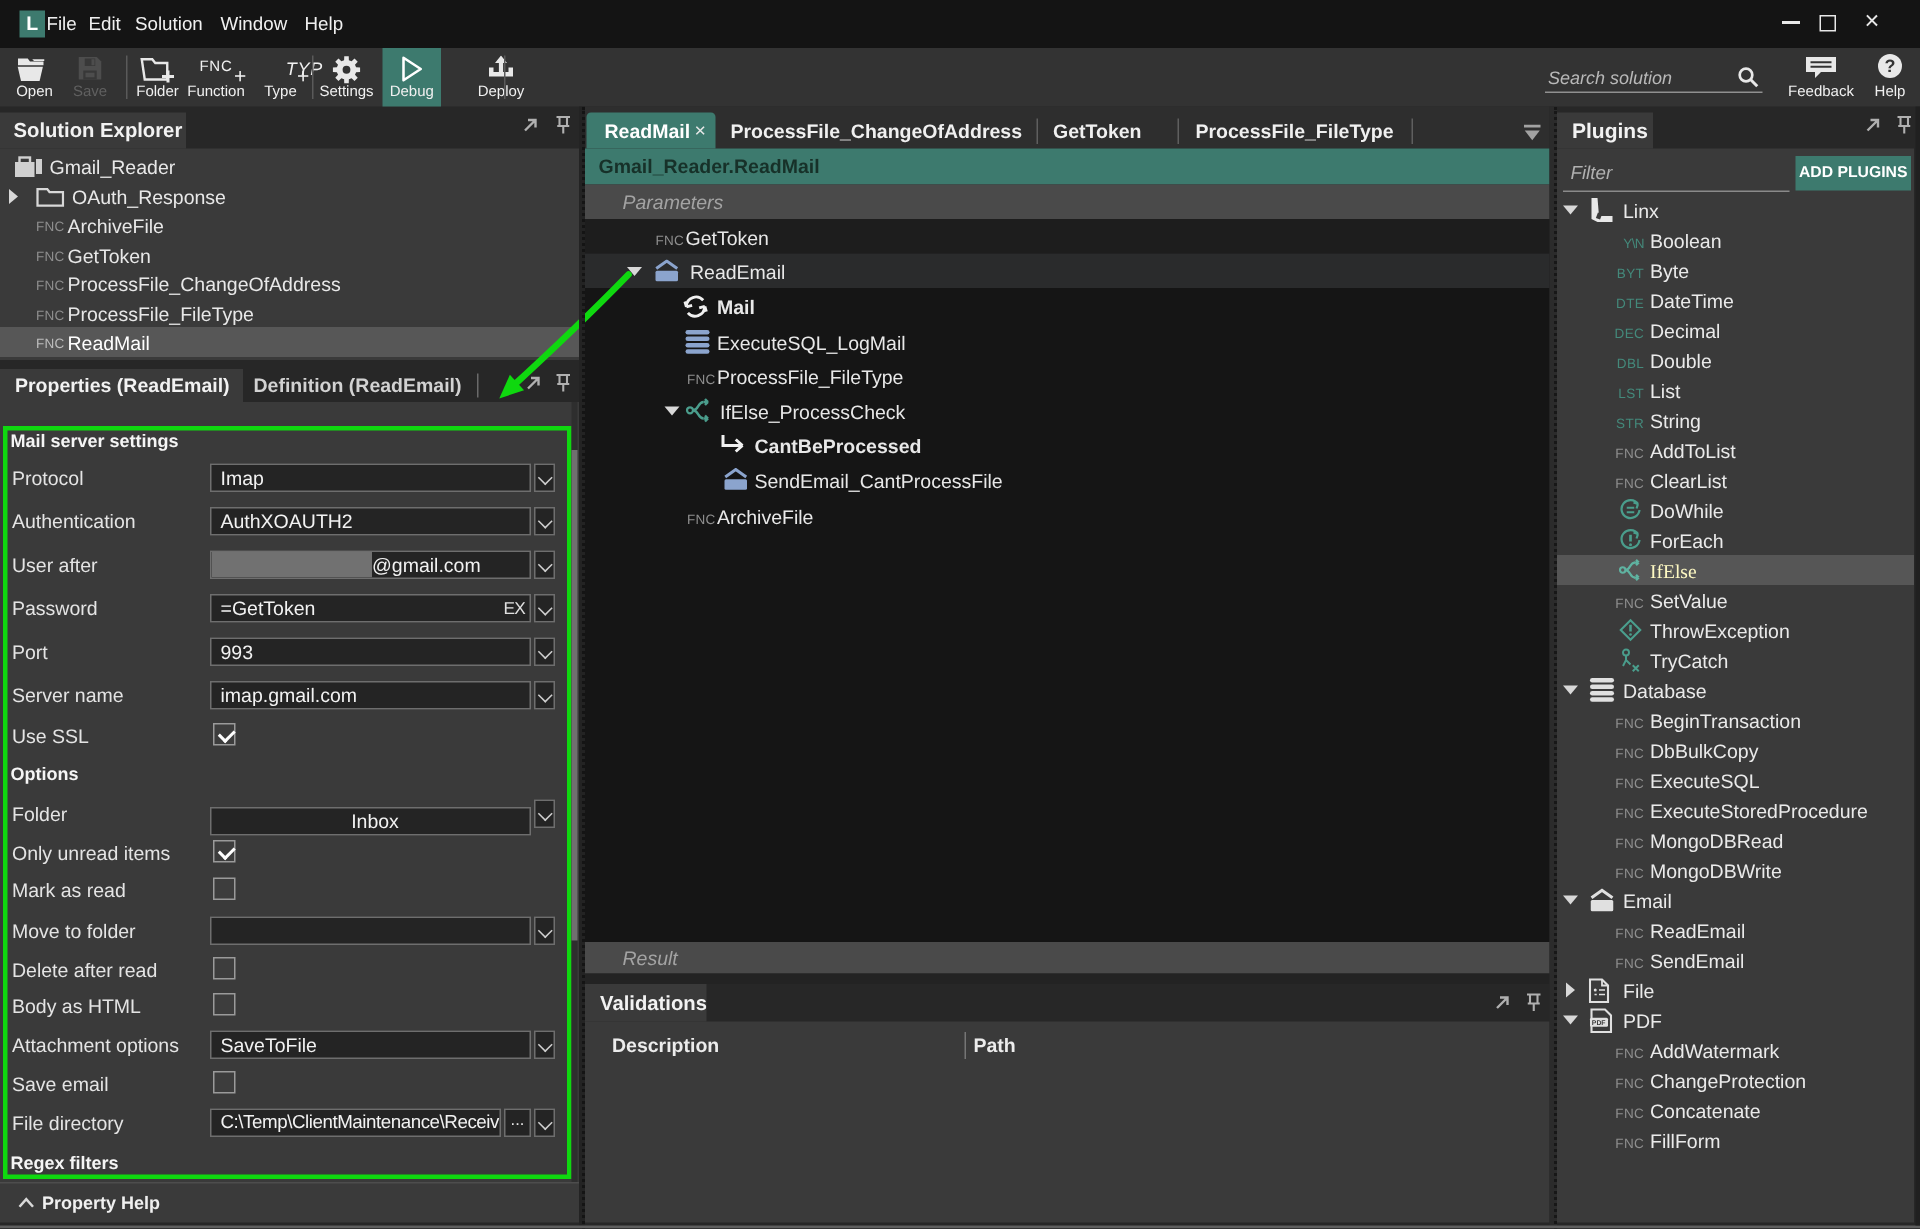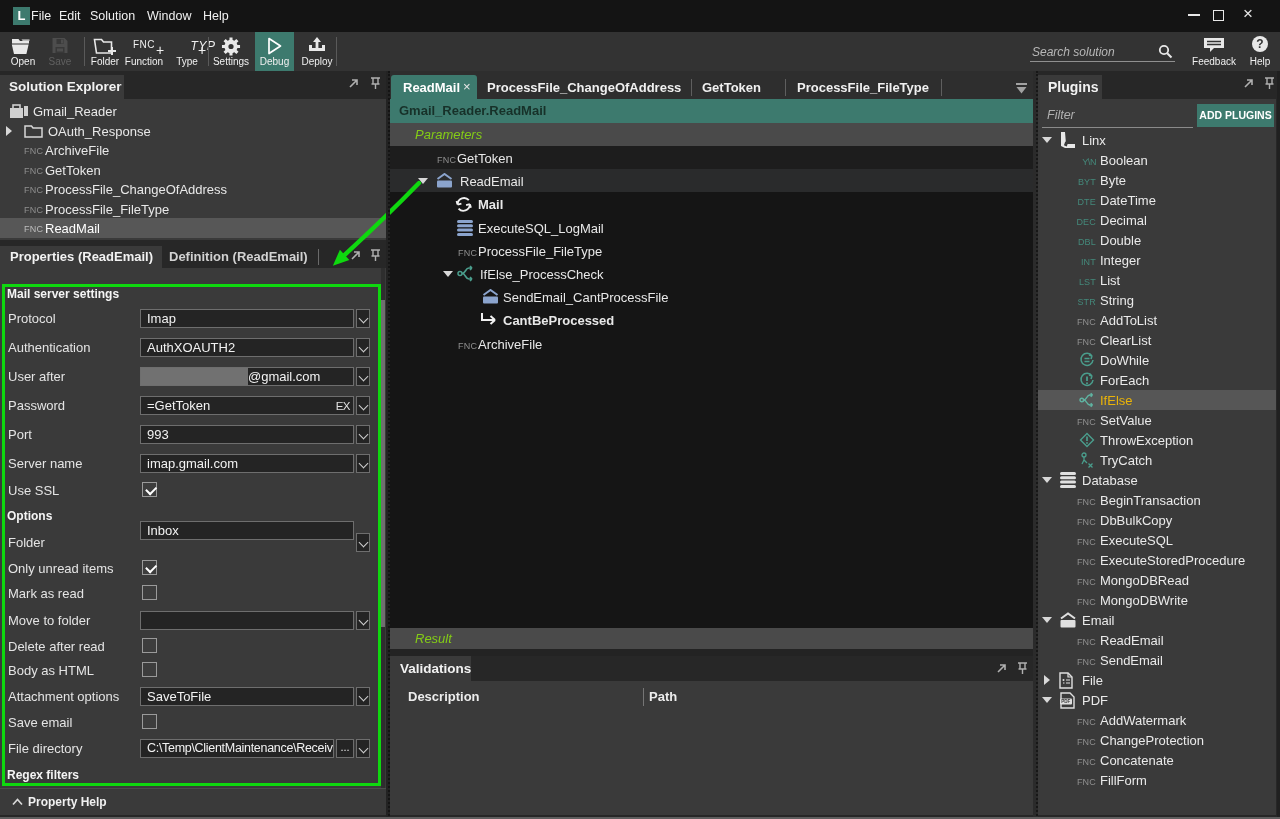--- a/index.html
+++ b/index.html
@@ -50,21 +50,21 @@
   .pdd { position:absolute; left:356px; width:14px; height:19px; background:#242424;
          border:1px solid #6e6e6e; }
   .pdd::after { content:""; position:absolute; left:3px; top:5px; width:6px; height:6px;
          border-right:1.6px solid #cfcfcf; border-bottom:1.6px solid #cfcfcf;
          transform:rotate(45deg); }
   .pcheck { position:absolute; left:142px; width:15px; height:15px; background:#3d3d3d;
             border:1px solid #9a9a9a; }
   .pcheck.on::after { content:""; position:absolute; left:2.5px; top:3px; width:8px; height:4.5px;
             border-left:2px solid #fff; border-bottom:2px solid #fff; transform:rotate(-45deg); }
 
-  .barlabel { font-style:italic; color:#84cc16; font-size:13px; }
+  .barlabel { font-style:italic; color:#a3a3a3; font-size:13px; }
 
   
   .prow { position:relative; height:20px; white-space:nowrap; }
   .pfx { position:absolute; left:38px; width:20px; text-align:right; top:7px; }
   .pname { position:absolute; left:62px; top:3px; font-size:13px; color:#eaeaea; }
   .gname { position:absolute; left:44px; top:3px; font-size:13px; color:#eaeaea; }
   .garr { position:absolute; left:4px; top:7px; }
   .gicon { position:absolute; left:21px; top:2px; }
   .cicon { position:absolute; left:41px; top:2px; }
 </style>
@@ -134,21 +134,21 @@
       <div class="tlabel">Settings</div>
     </div>
 
     <div class="tbtn" style="left:255px; width:39px; background:#3d7a6e;">
       <svg class="ticon" width="16" height="18" viewBox="0 0 16 18">
         <path d="M2,1.5 L13.5,9 L2,16.5 z" fill="none" stroke="#fff" stroke-width="1.7" stroke-linejoin="round"></path>
       </svg>
       <div class="tlabel">Debug</div>
     </div>
 
-    <div class="tbtn" style="left:296px; width:42px;">
+    <div class="tbtn" style="left:313px; width:42px;">
       <svg class="ticon" width="18" height="16" viewBox="0 0 18 16">
         <path d="M9,0 l4,5 h-2.6 v6 h-2.8 v-6 H5 z" fill="#e8e8e8"></path>
         <path d="M1,8 v6 h16 v-6 h-3 v3 h-10 v-3 z" fill="#e8e8e8"></path>
       </svg>
       <div class="tlabel">Deploy</div>
     </div>
     <div class="tsep" style="left:336px;"></div>
 
     <div style="position:absolute; left:1030px; top:10px; width:145px; border-bottom:1px solid #909090; height:20px;">
       <span style="font-style:italic; color:#b8b8b8; font-size:12px; position:absolute; left:2px; top:3px;">Search solution</span>
@@ -259,21 +259,21 @@
       <div class="plabel" style="top:188px;">Server name</div>
       <div class="pfield" style="top:186px;">imap.gmail.com</div>
         <div class="pdd" style="top:186px;"></div>
 
       <div class="plabel" style="top:215px;">Use SSL</div>
       <div class="pcheck on" style="top:214px;"></div>
 
       <div class="phead" style="top:241px;">Options</div>
 
       <div class="plabel" style="top:267px;">Folder</div>
-      <div class="pfield" style="top:253px;">Inbox</div>
+      <div class="pfield" style="top:270px;text-align:center;">Inbox</div>
         <div class="pdd" style="top:265px;"></div>
 
       <div class="plabel" style="top:293px;">Only unread items</div>
       <div class="pcheck on" style="top:292px;"></div>
 
       <div class="plabel" style="top:318px;">Mark as read</div>
       <div class="pcheck" style="top:317px;"></div>
 
       <div class="plabel" style="top:345px;">Move to folder</div>
       <div class="pfield" style="top:343px;"></div>
@@ -378,32 +378,32 @@
         <span class="tri-d" style="position:absolute; left:53px; top:9px;"></span>
         <svg style="position:absolute; left:67px; top:3px;" width="19" height="17" viewBox="0 0 19 17">
           <circle cx="3" cy="8.5" r="2" fill="none" stroke="#4a9d8c" stroke-width="1.5"></circle>
           <path d="M5,8.5 c4,0 3,-5.5 7,-5.5 M5,8.5 c4,0 3,5.5 7,5.5" fill="none" stroke="#4a9d8c" stroke-width="1.6"></path>
           <path d="M12,3 l3,0 M15,3 l-2,-2 M15,3 l-2,2" stroke="#4a9d8c" stroke-width="1.6" fill="none"></path>
           <path d="M12,14 l3,0 M15,14 l-2,-2 M15,14 l-2,2" stroke="#4a9d8c" stroke-width="1.6" fill="none"></path>
         </svg>
         <span style="position:absolute; left:90px; top:5px; font-size:13px;">IfElse_ProcessCheck</span>
       </div>
       <div class="treerow" style="height:23.2px;">
+        <svg style="position:absolute; left:90px; top:4px;" width="19" height="15" viewBox="0 0 19 15">
+          <path d="M2,1 v7 h13" fill="none" stroke="#f0f0f0" stroke-width="2"></path>
+          <path d="M15,8 l-4.5,-4 M15,8 l-4.5,4" fill="none" stroke="#f0f0f0" stroke-width="2"></path>
+        </svg>
+        <span style="position:absolute; left:113px; top:5px; font-size:13px; font-weight:bold;">CantBeProcessed</span>
+      </div>
+      <div class="treerow" style="height:23.2px;">
         <svg style="position:absolute; left:92px; top:4px;" width="17" height="15" viewBox="0 0 17 15">
           <path d="M1.5,6 L8.5,1 L15.5,6" fill="none" stroke="#8ba4cd" stroke-width="2"></path>
           <rect x="1" y="7.5" width="15" height="7" rx="1" fill="#8ba4cd"></rect>
         </svg>
         <span style="position:absolute; left:113px; top:5px; font-size:13px;">SendEmail_CantProcessFile</span>
-      </div>
-      <div class="treerow" style="height:23.2px;">
-        <svg style="position:absolute; left:90px; top:4px;" width="19" height="15" viewBox="0 0 19 15">
-          <path d="M2,1 v7 h13" fill="none" stroke="#f0f0f0" stroke-width="2"></path>
-          <path d="M15,8 l-4.5,-4 M15,8 l-4.5,4" fill="none" stroke="#f0f0f0" stroke-width="2"></path>
-        </svg>
-        <span style="position:absolute; left:113px; top:5px; font-size:13px; font-weight:bold;">CantBeProcessed</span>
       </div>
       <div class="treerow" style="height:23.2px;">
         <span class="fnc" style="position:absolute; left:68px; top:9px;">FNC</span>
         <span style="position:absolute; left:88px; top:5px; font-size:13px;">ArchiveFile</span>
       </div>
     </div>
 
     <div class="abs" style="left:390px; top:628px; width:643px; height:21px; background:#4a4a4a;">
       <span class="barlabel" style="position:absolute; left:25px; top:3px;">Result</span>
     </div>
@@ -469,24 +469,20 @@
           </div>
         <div class="prow">
             <span class="pfx typ">DEC</span>
             <span class="pname">Decimal</span>
           </div>
         <div class="prow">
             <span class="pfx typ">DBL</span>
             <span class="pname">Double</span>
           </div>
         <div class="prow">
-            <span class="pfx typ">INT</span>
-            <span class="pname">Integer</span>
-          </div>
-        <div class="prow">
             <span class="pfx typ">LST</span>
             <span class="pname">List</span>
           </div>
         <div class="prow">
             <span class="pfx typ">STR</span>
             <span class="pname">String</span>
           </div>
         <div class="prow">
             <span class="pfx fnc">FNC</span>
             <span class="pname">AddToList</span>
@@ -512,21 +508,21 @@
             </svg>
           <span class="pname">ForEach</span>
           </div>
         <div class="prow" style="background:#565656;">
           <svg class="cicon" width="17" height="16" viewBox="0 0 17 16">
               <circle cx="2.8" cy="8" r="1.8" fill="none" stroke="#5fb3a1" stroke-width="1.4"></circle>
               <path d="M4.6,8 c3.6,0 2.7,-5 6.3,-5 M4.6,8 c3.6,0 2.7,5 6.3,5" fill="none" stroke="#5fb3a1" stroke-width="1.5"></path>
               <path d="M10.5,3 h3 M13.5,3 l-1.8,-1.8 M13.5,3 l-1.8,1.8" stroke="#5fb3a1" stroke-width="1.5" fill="none"></path>
               <path d="M10.5,13 h3 M13.5,13 l-1.8,-1.8 M13.5,13 l-1.8,1.8" stroke="#5fb3a1" stroke-width="1.5" fill="none"></path>
             </svg>
-          <span class="pname" style="color:#eab308;">IfElse</span>
+          <span class="pname" style="color:#fef9c3;font-family:Liberation Serif, serif;">IfElse</span>
           </div>
         <div class="prow">
             <span class="pfx fnc">FNC</span>
             <span class="pname">SetValue</span>
           </div>
         <div class="prow">
           <svg class="cicon" width="16" height="16" viewBox="0 0 16 16">
               <rect x="3.4" y="3.4" width="9.2" height="9.2" transform="rotate(45 8 8)" fill="none" stroke="#4a9d8c" stroke-width="1.4"></rect>
               <path d="M8,4.5 v4.5" stroke="#4a9d8c" stroke-width="1.7"></path>
               <circle cx="8" cy="11" r="0.9" fill="#4a9d8c"></circle>

